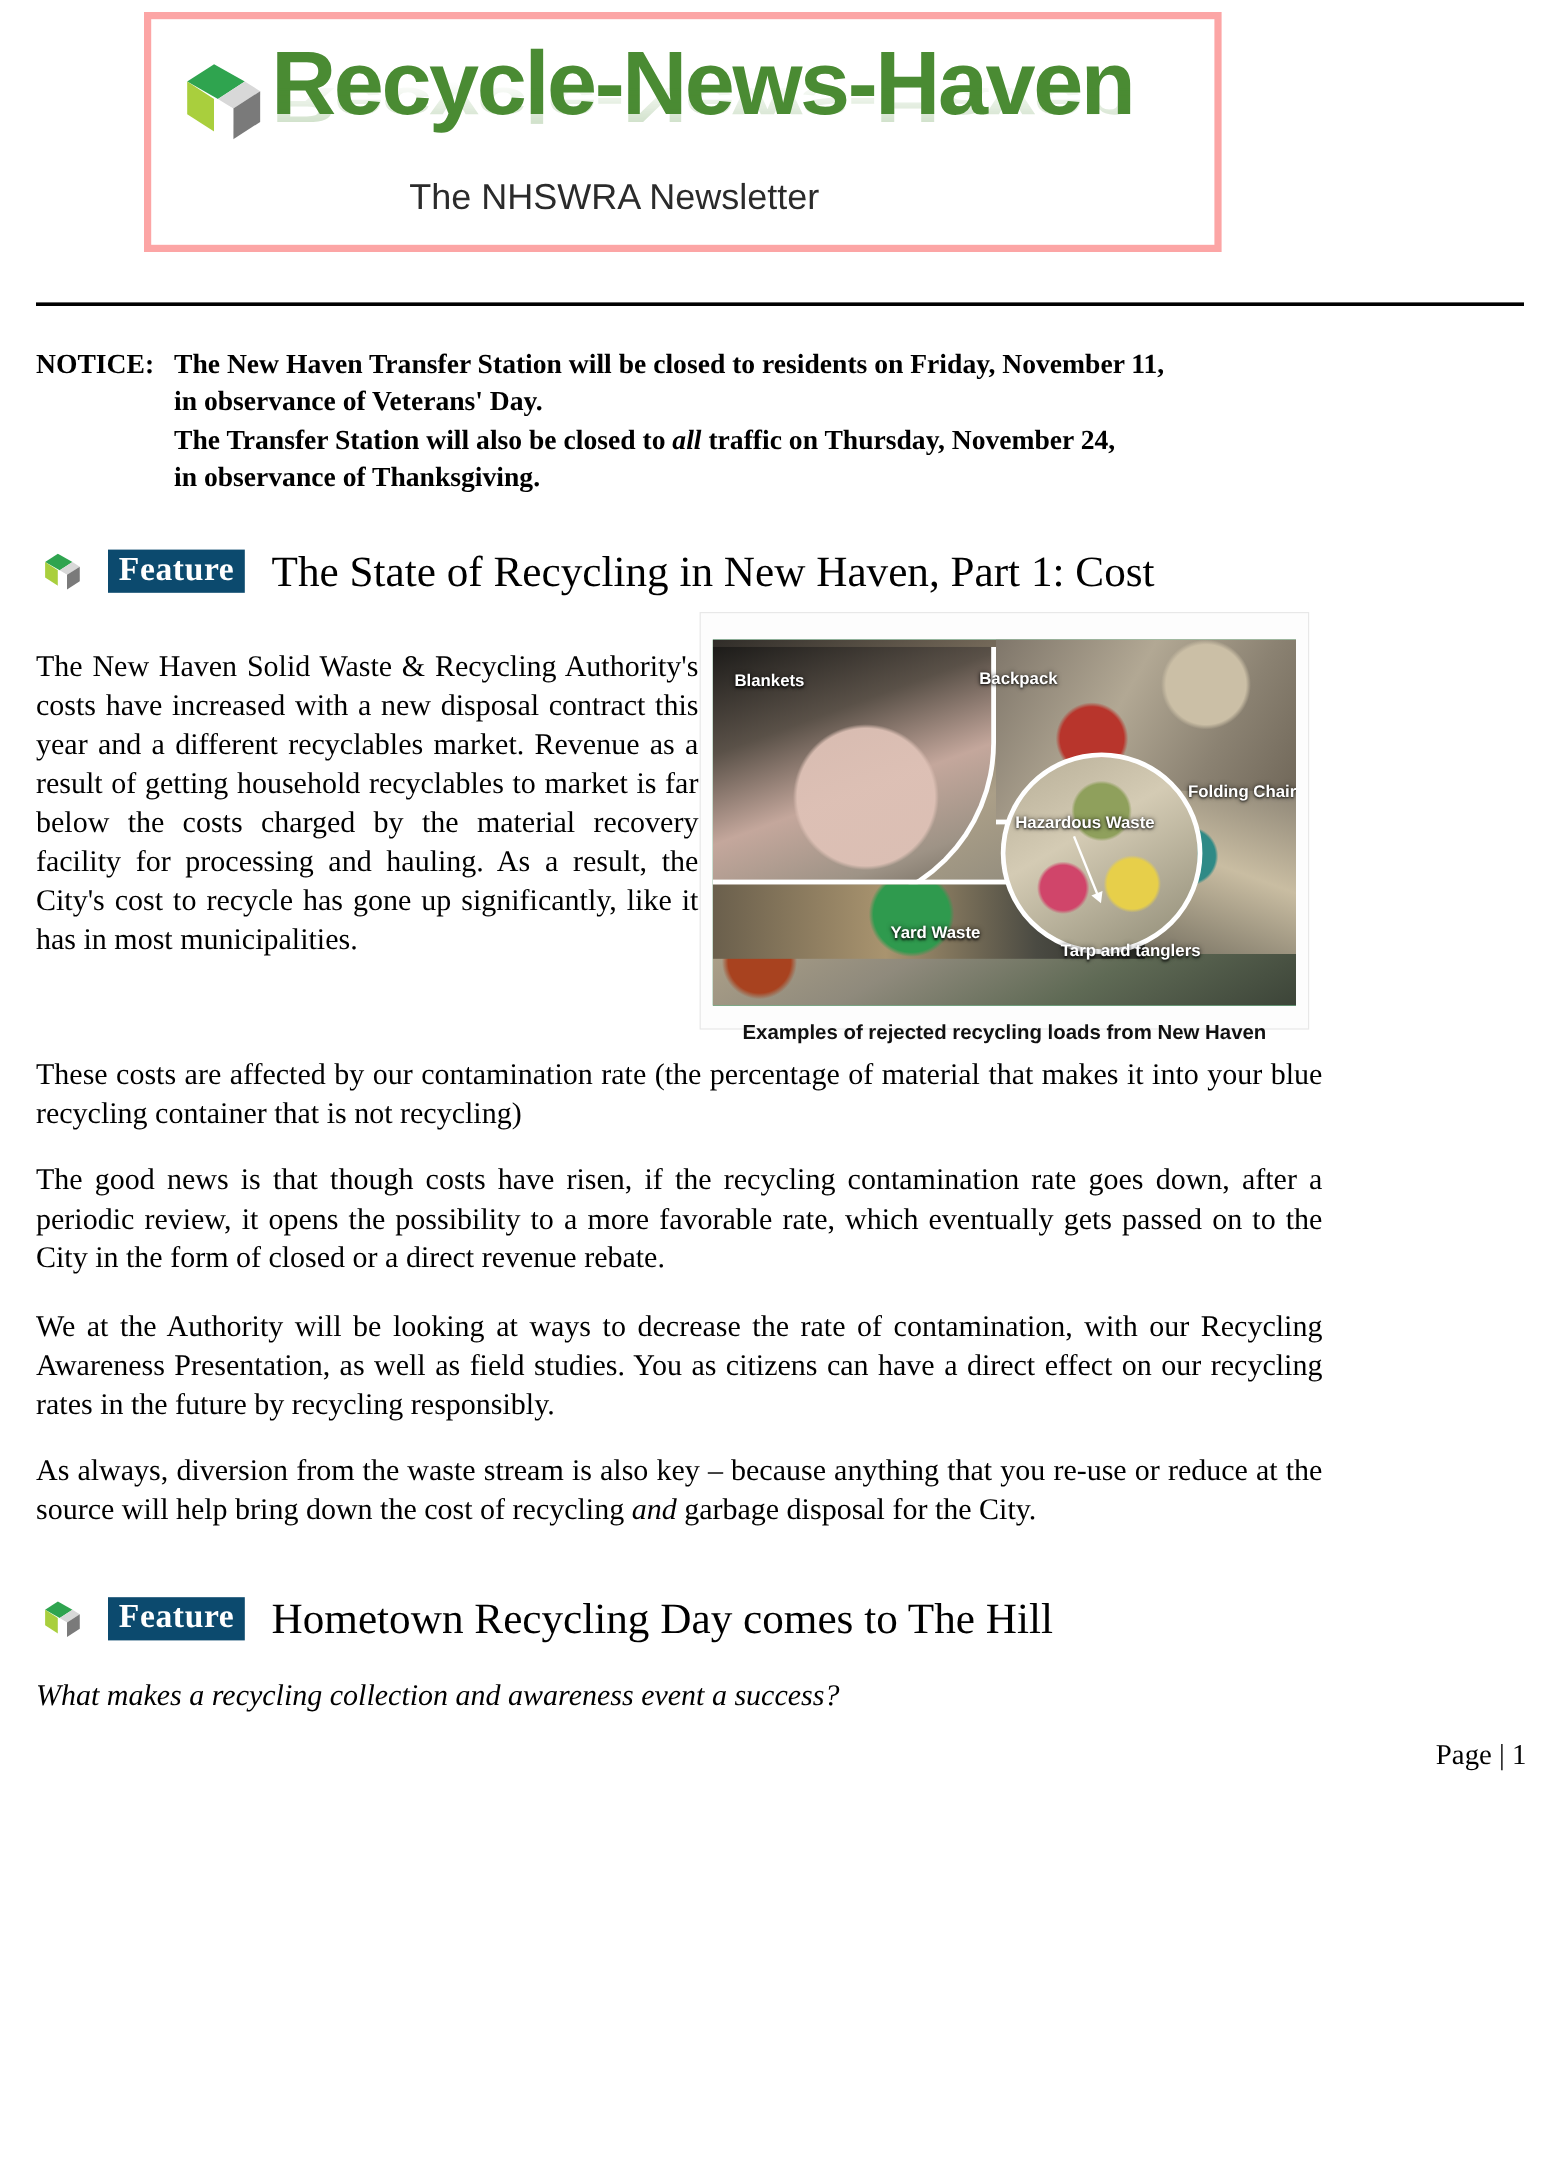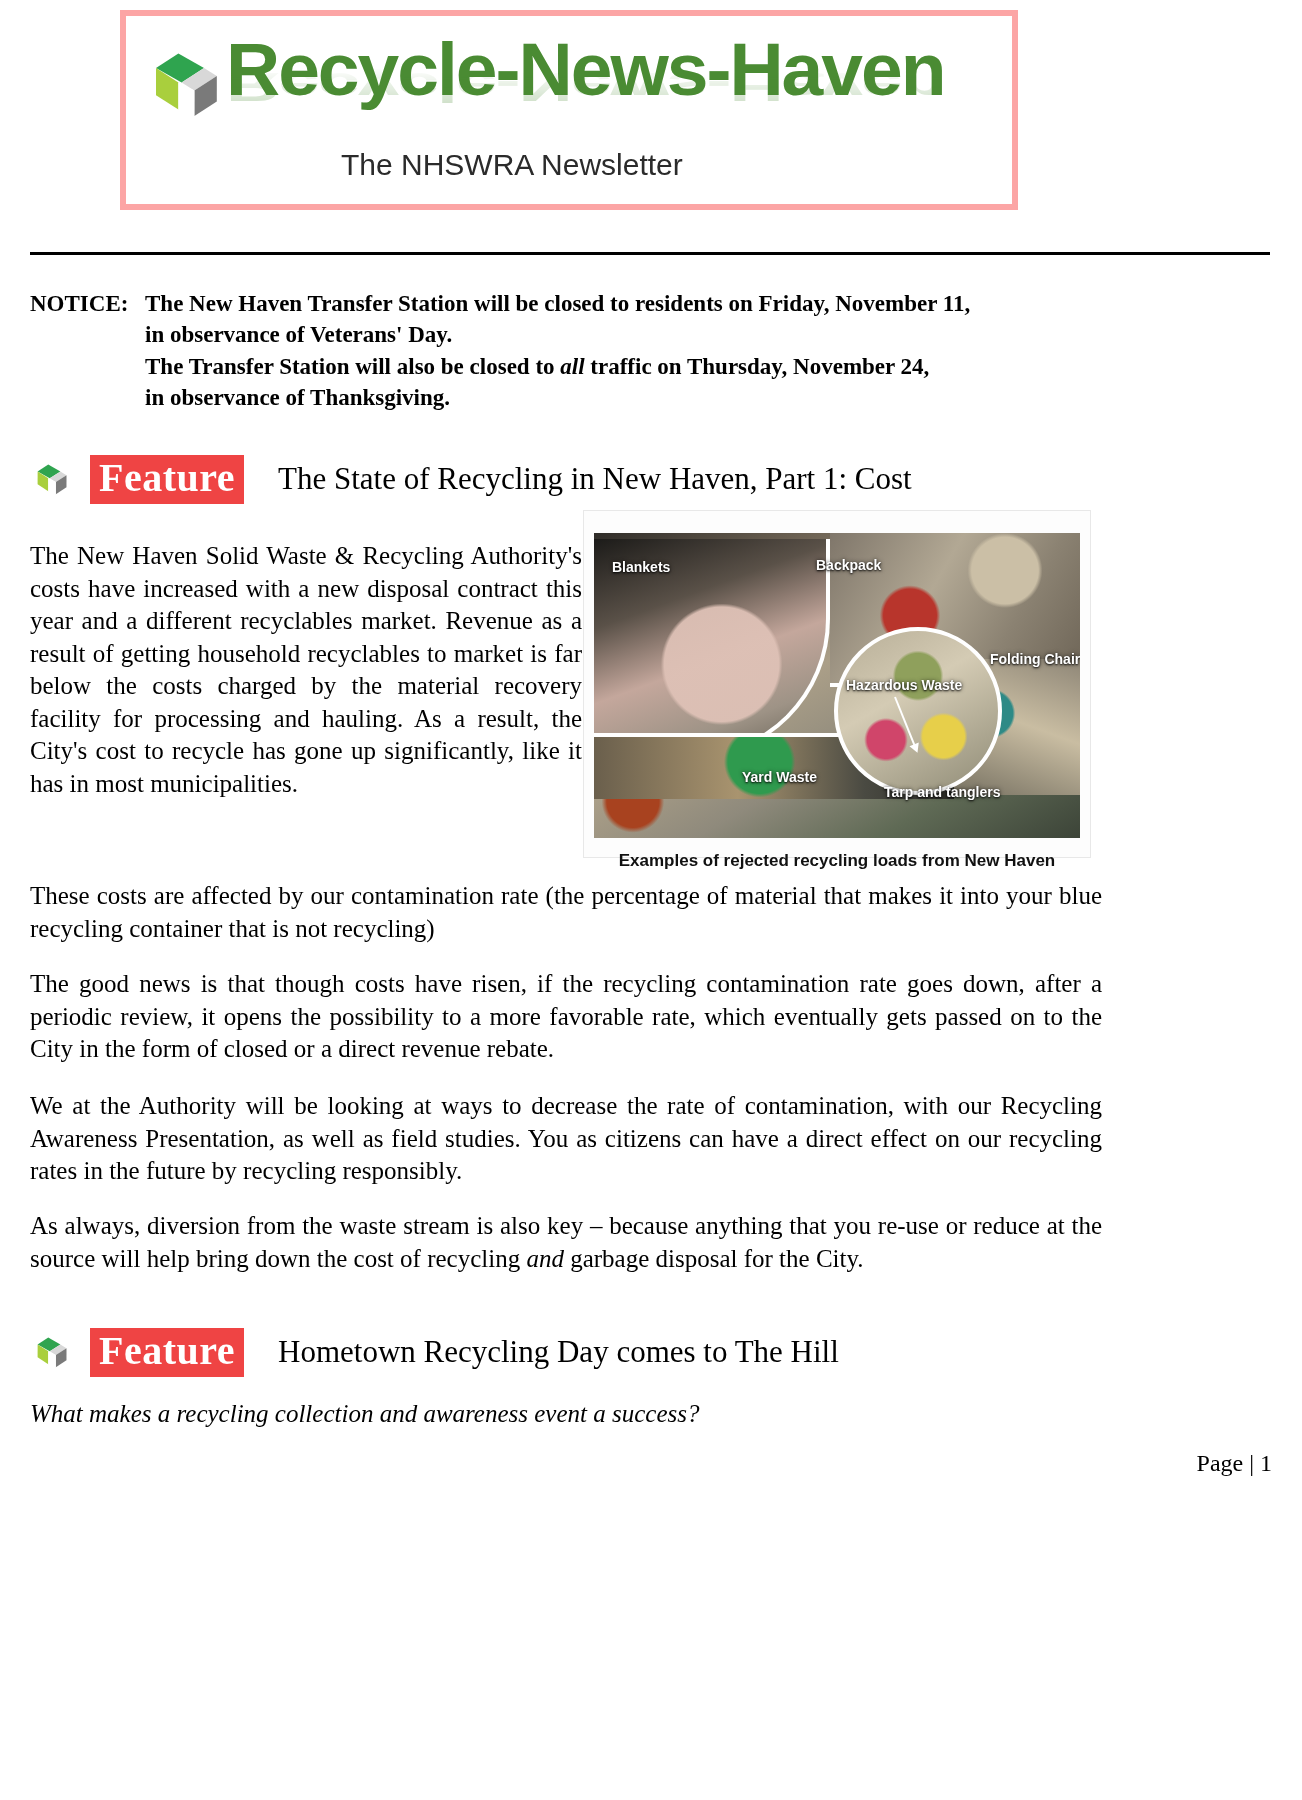--- a/index.html
+++ b/index.html
@@ -116,32 +116,32 @@
     align-items: center;
     gap: 0;
   }
   .feature-icon {
     width: 38px;
     height: 38px;
     flex: 0 0 auto;
     margin-right: 22px;
   }
   .feature-badge {
-    background: #ef4444;
+    background: #0c4a6e;
     color: #ffffff;
-    font-size: 40px;
+    font-size: 28px;
     font-weight: bold;
     padding: 1px 9px 3px 9px;
     line-height: 1.12;
     letter-spacing: 0.5px;
     flex: 0 0 auto;
   }
   .feature-title {
-    font-size: 31px;
-    margin-left: 34px;
+    font-size: 36px;
+    margin-left: 22px;
     white-space: nowrap;
   }
   #feature-head-1 { top: 455px; }
   #feature-head-2 { top: 1328px; }
   
   .figure {
     position: absolute;
     left: 583px;
     top: 510px;
     width: 508px;

